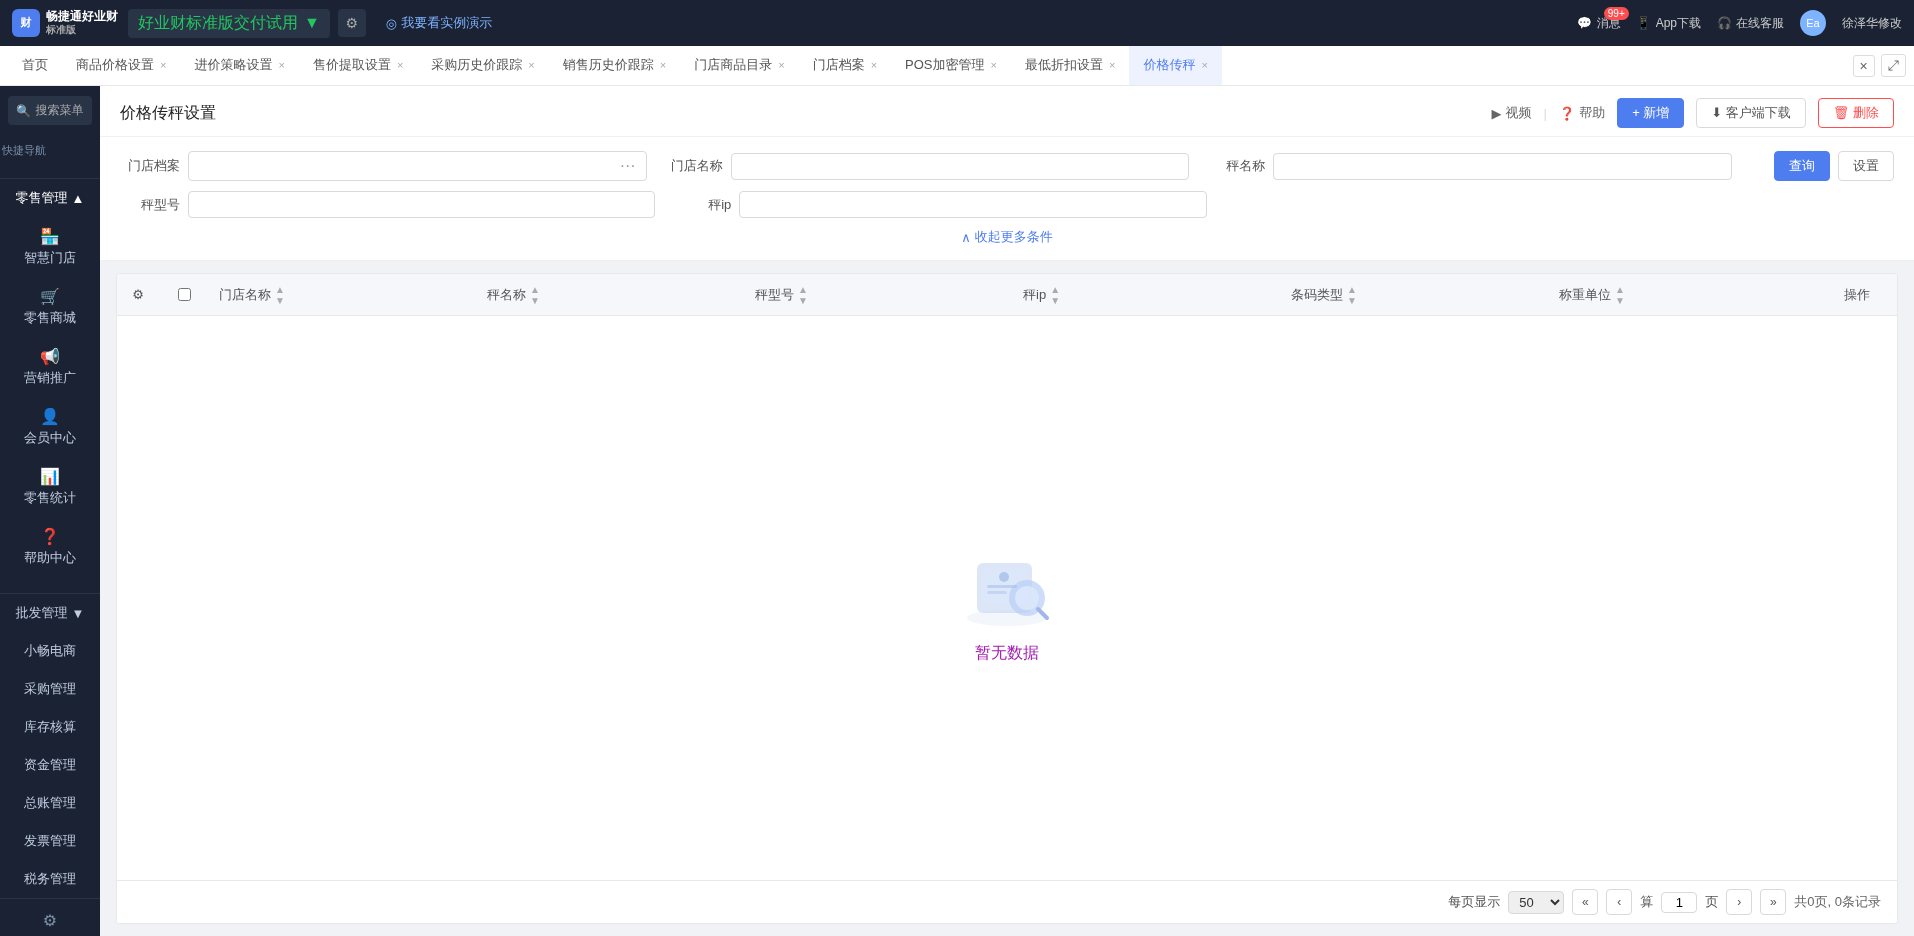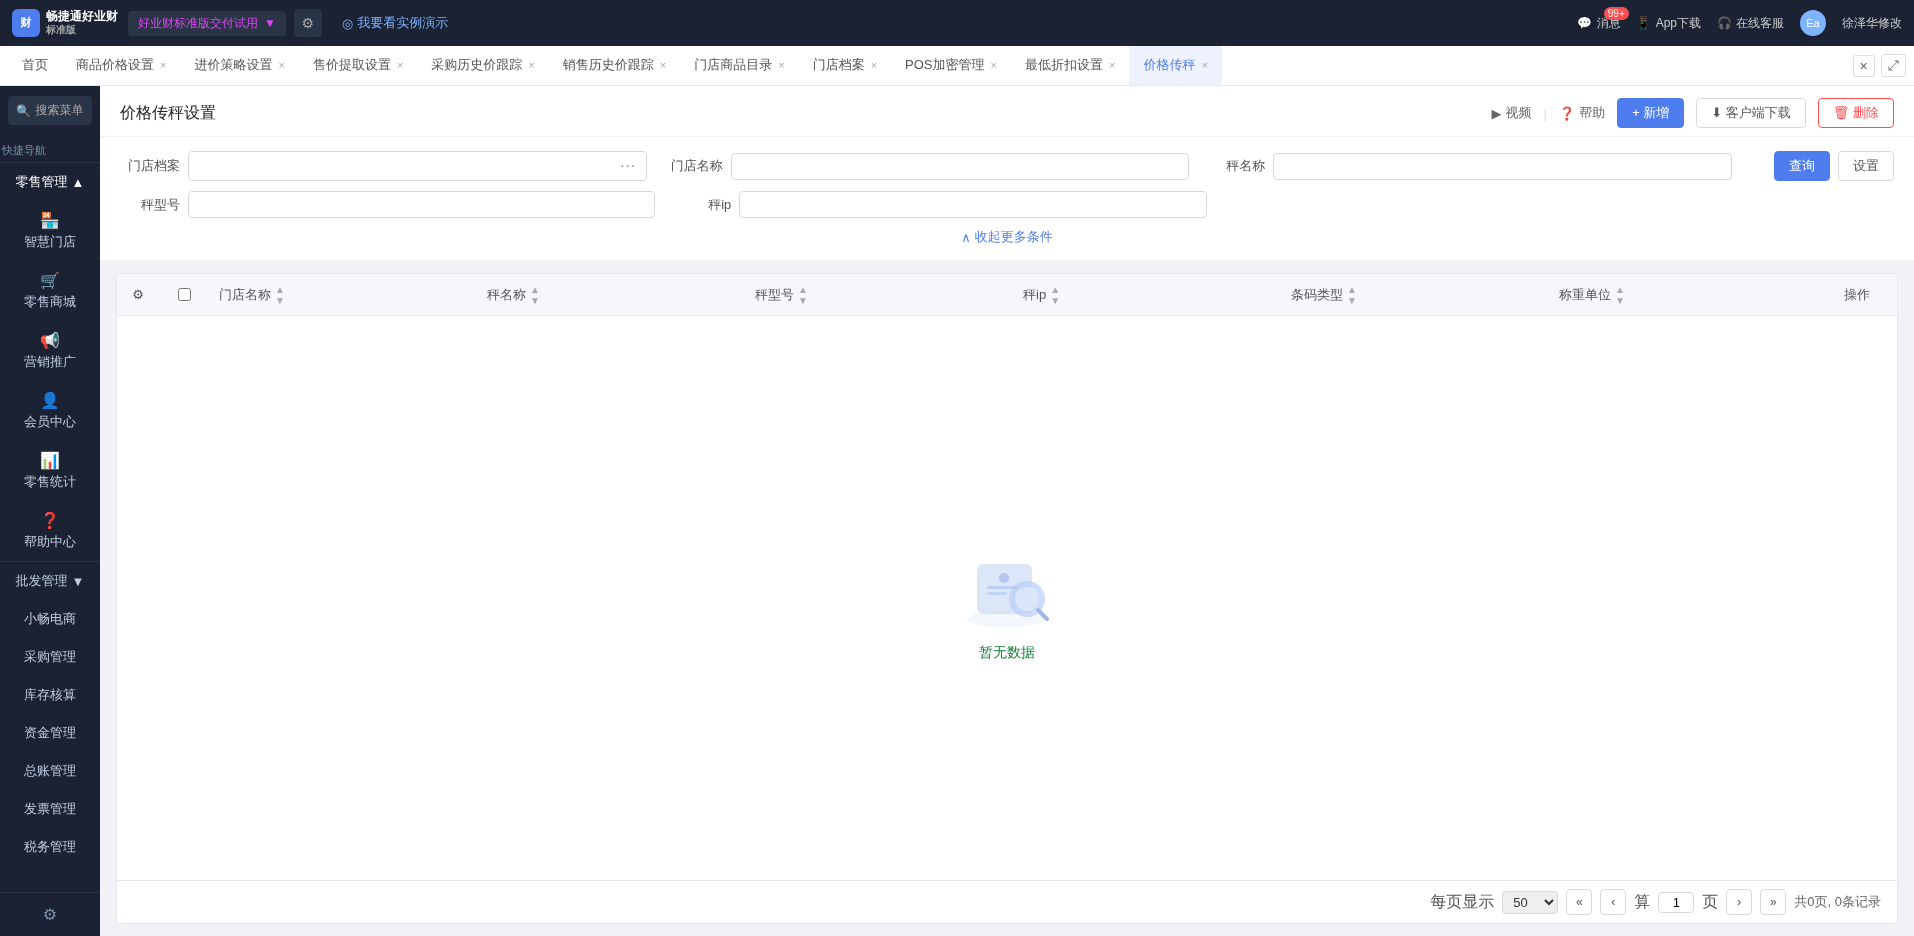--- a/index.html
+++ b/index.html
@@ -4,21 +4,21 @@
   <style>
     * { box-sizing: border-box; margin: 0; padding: 0; }
     body { font-family: 'Microsoft YaHei', Arial, sans-serif; font-size: 13px; background: #f0f2f5; color: #333; height: 936px; overflow: hidden; display: flex; flex-direction: column; }
 
     
     .top-bar { background: #1a2233; height: 46px; display: flex; align-items: center; padding: 0 12px; flex-shrink: 0; }
     .top-bar-logo { color: #fff; font-size: 13px; font-weight: bold; display: flex; align-items: center; gap: 6px; min-width: 100px; }
     .logo-icon { width: 28px; height: 28px; background: #4e7df0; border-radius: 6px; display: flex; align-items: center; justify-content: center; color: #fff; font-size: 11px; }
     .top-bar-selector { flex: 1; display: flex; align-items: center; gap: 8px; margin-left: 10px; }
     .selector-box { background: #2a3447; color: #ccc; border: none; border-radius: 4px; padding: 4px 10px; font-size: 13px; display: flex; align-items: center; gap: 6px; cursor: pointer; }
-    .selector-box span { color: #d946ef; font-size: 12px; }
+    .selector-box span { color: #22c55e; font-size: 16px; }
     .gear-btn { background: #2a3447; border: none; border-radius: 4px; width: 28px; height: 28px; color: #aaa; cursor: pointer; display: flex; align-items: center; justify-content: center; font-size: 14px; }
     .demo-btn { color: #7eb3ff; font-size: 13px; display: flex; align-items: center; gap: 4px; cursor: pointer; margin-left: 12px; }
     .top-bar-right { display: flex; align-items: center; gap: 16px; margin-left: auto; }
     .top-icon-item { color: #ccc; display: flex; align-items: center; gap: 4px; font-size: 12px; cursor: pointer; position: relative; }
     .badge { background: #ff4d4f; color: #fff; border-radius: 10px; font-size: 10px; padding: 1px 4px; position: absolute; top: -8px; right: -8px; }
     .user-avatar { background: #7eb3ff; color: #fff; border-radius: 50%; width: 26px; height: 26px; display: flex; align-items: center; justify-content: center; font-size: 11px; }
 
     
     .tab-bar { background: #fff; border-bottom: 1px solid #e8e8e8; display: flex; align-items: center; flex-shrink: 0; height: 40px; padding: 0 8px; overflow: hidden; }
     .tab-item { padding: 0 14px; height: 52px; display: flex; align-items: center; font-size: 13px; color: #555; cursor: pointer; white-space: nowrap; border-bottom: 2px solid transparent; flex-shrink: 0; }
@@ -30,21 +30,21 @@
     
     .main-layout { display: flex; flex: 1; overflow: hidden; }
 
     
     .sidebar { width: 100px; background: #1a2233; display: flex; flex-direction: column; flex-shrink: 0; overflow-y: auto; }
     .sidebar-search { padding: 10px 8px; }
     .sidebar-search-btn { background: #2a3447; color: #aaa; border: none; border-radius: 4px; width: 100%; padding: 6px 4px; font-size: 12px; cursor: pointer; display: flex; align-items: center; justify-content: center; gap: 4px; }
     .sidebar-nav-label { color: #7b8fa8; font-size: 11px; padding: 8px 2px 4px; }
     .sidebar-item { padding: 10px 8px; color: #c0cce0; font-size: 13px; cursor: pointer; text-align: center; display: flex; flex-direction: column; align-items: center; gap: 3px; }
     .sidebar-item-icon { font-size: 16px; }
-    .sidebar-section { border-top: 1px solid #2a3447; }
+    .sidebar-section { border-top: 1px solid #2a3447; margin-top: 16px; }
     .sidebar-section-header { padding: 10px 8px; color: #c0cce0; font-size: 13px; cursor: pointer; display: flex; align-items: center; justify-content: center; gap: 4px; }
     .sidebar-section-header.expanded { color: #fff; }
     .sidebar-bottom { margin-top: auto; padding: 12px 0; border-top: 1px solid #2a3447; }
     .sidebar-gear { color: #7b8fa8; font-size: 16px; text-align: center; cursor: pointer; }
 
     
     .content-area { flex: 1; overflow: auto; display: flex; flex-direction: column; }
     .content-header { background: #fff; padding: 12px 20px 8px; border-bottom: 1px solid #f0f0f0; flex-shrink: 0; display: flex; align-items: center; justify-content: space-between; }
     .page-title { font-size: 16px; font-weight: normal; color: #222; }
     .header-actions { display: flex; align-items: center; gap: 12px; }
@@ -74,25 +74,25 @@
     .th-store { flex: 1; }
     .th-scale-name { flex: 1; }
     .th-scale-model { flex: 1; }
     .th-scale-ip { flex: 1; }
     .th-barcode-type { flex: 1; }
     .th-weight-unit { flex: 1; }
     .th-non-weight-unit { flex: 2; }
     .th-action { width: 80px; justify-content: center; }
     .table-body { flex: 1; display: flex; flex-direction: column; align-items: center; justify-content: center; }
     .empty-state { display: flex; flex-direction: column; align-items: center; gap: 10px; }
-    .empty-text { color: #15803d; font-size: 14px; font-family: Liberation Serif, serif; }
+    .empty-text { color: #a21caf; font-size: 16px; font-family: Liberation Serif, serif; }
 
     
     .pagination-bar { background: #fff; border-top: 1px solid #e8e8e8; padding: 8px 16px; display: flex; align-items: center; justify-content: flex-end; gap: 8px; flex-shrink: 0; }
-    .pagination-label { color: #555; font-size: 16px; }
+    .pagination-label { color: #555; font-size: 13px; }
     .page-size-select { border: 1px solid #d9d9d9; border-radius: 4px; padding: 2px 6px; font-size: 13px; color: #333; }
     .page-btn { border: 1px solid #d9d9d9; border-radius: 4px; background: #fff; width: 26px; height: 26px; display: flex; align-items: center; justify-content: center; cursor: pointer; color: #555; font-size: 12px; }
     .page-input { border: 1px solid #d9d9d9; border-radius: 4px; width: 36px; text-align: center; padding: 2px 4px; font-size: 13px; }
     .page-info { color: #666; font-size: 13px; }
 
     
     .empty-illustration { width: 120px; height: 100px; position: relative; }
     .empty-illustration svg { width: 100%; height: 100%; }
 
     

